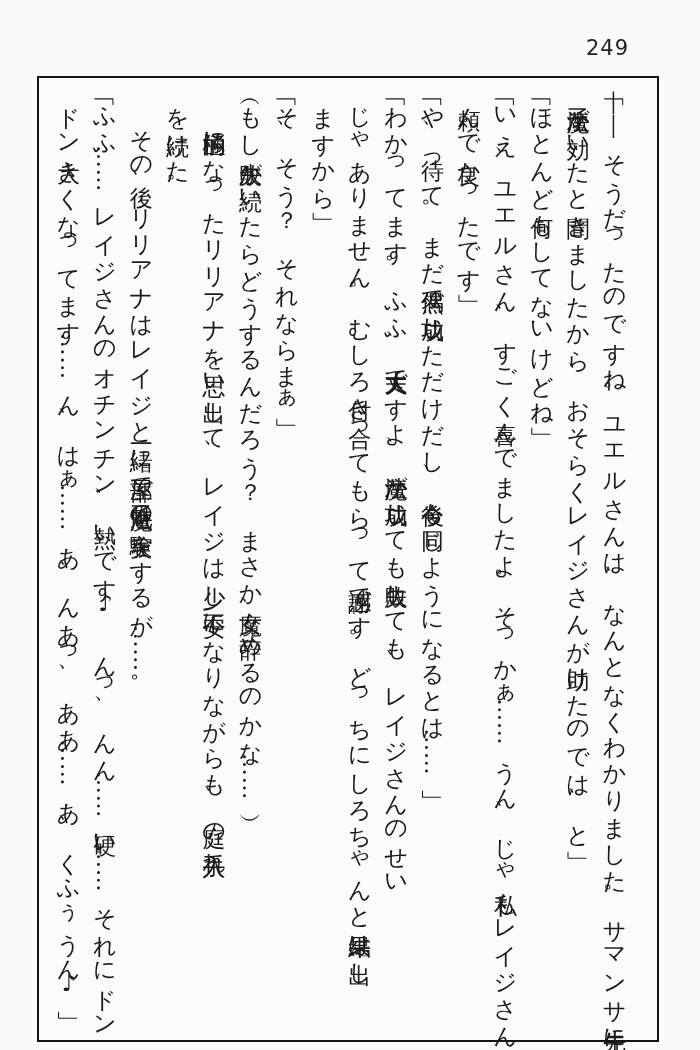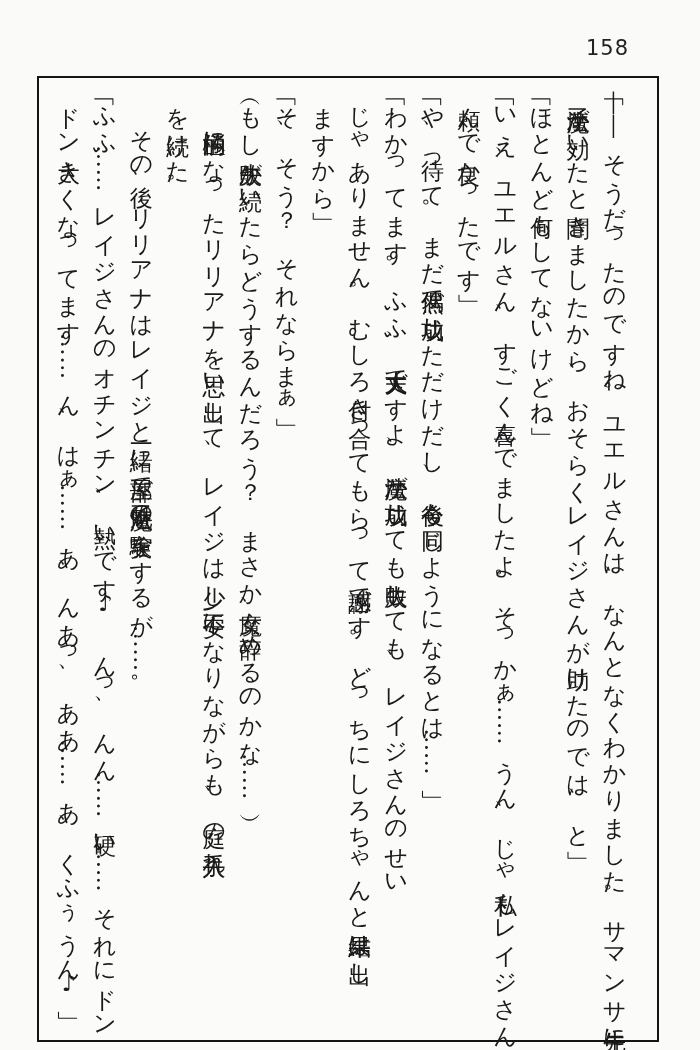--- a/index.html
+++ b/index.html
@@ -52,21 +52,21 @@
     padding: 0;
     line-height: 36.4px;
     white-space: nowrap;
   }
 </style>
 </head>
 <body>
 
 <div class="page">
 
-  <div class="page-number">158</div>
+  <div class="page-number">249</div>
 
   <div class="frame">
     <div class="text-block">
       <p>「――そうだったのですね。ユエルさんは、なんとなくわかりました。サマンサ先生に魅</p>
       <p>了魔法が効いたと聞きましたから、おそらくレイジさんが助けたのでは、と」</p>
       <p>「ほとんど何もしてないけどね」</p>
       <p>「いえ、ユエルさん、すごく喜んでましたよ。そっかぁ……うん、じゃ私もレイジさんに</p>
       <p>頼んで良かったです」</p>
       <p>「や、待って。まだ偶然で成功しただけだし、今後も同じようになるとは……」</p>
       <p>「わかってます。ふふ、大丈夫ですよ、魔法が成功しても失敗しても、レイジさんのせい</p>

